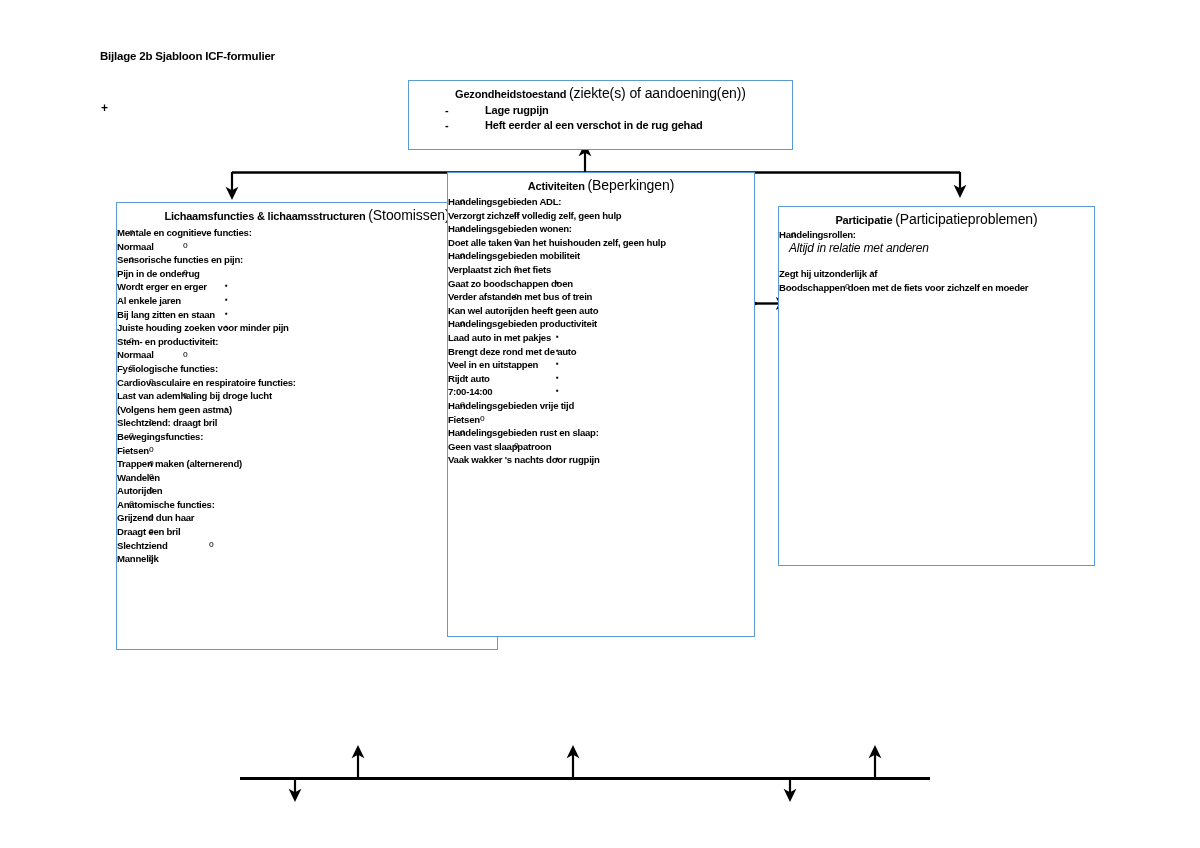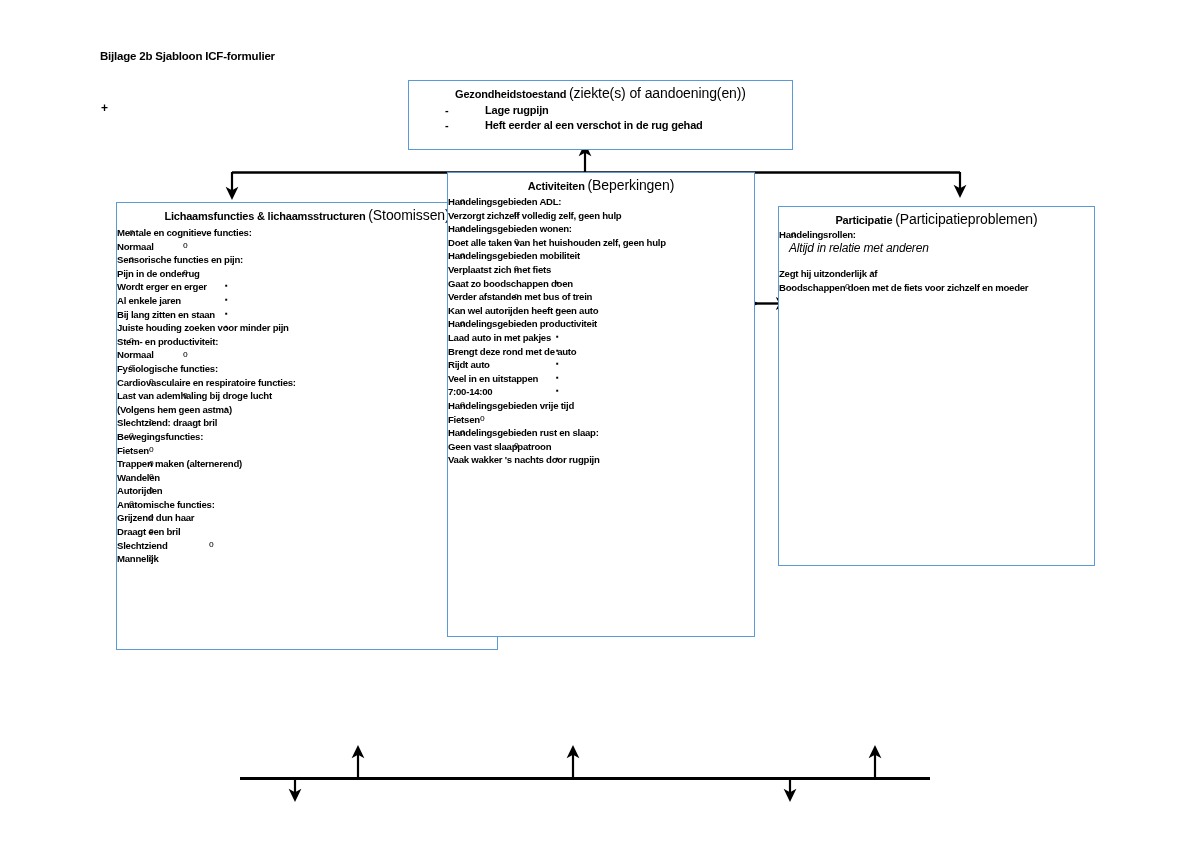--- a/index.html
+++ b/index.html
@@ -205,22 +205,22 @@
         <li class="lvl1">Handelingsgebieden wonen:</li>
         <li class="lvl2">Doet alle taken van het huishouden zelf, geen hulp</li>
         <li class="lvl1">Handelingsgebieden mobiliteit</li>
         <li class="lvl2">Verplaatst zich met fiets</li>
         <li class="lvl3">Gaat zo boodschappen doen</li>
         <li class="lvl2">Verder afstanden met bus of trein</li>
         <li class="lvl3">Kan wel autorijden heeft geen auto</li>
         <li class="lvl1">Handelingsgebieden productiviteit</li>
         <li class="lvl3">Laad auto in met pakjes</li>
         <li class="lvl3">Brengt deze rond met de auto</li>
+        <li class="lvl3">Veel in en uitstappen</li>
         <li class="lvl3">Rijdt auto</li>
-        <li class="lvl3">Veel in en uitstappen</li>
         <li class="lvl3">7:00-14:00</li>
         <li class="lvl1">Handelingsgebieden vrije tijd</li>
         <li class="lvl2c">Fietsen</li>
         <li class="lvl1">Handelingsgebieden rust en slaap:</li>
         <li class="lvl2">Geen vast slaappatroon</li>
         <li class="lvl3">Vaak wakker 's nachts door rugpijn</li>
       </ul>
   </div>
 
   <div class="box" id="participation-box">

